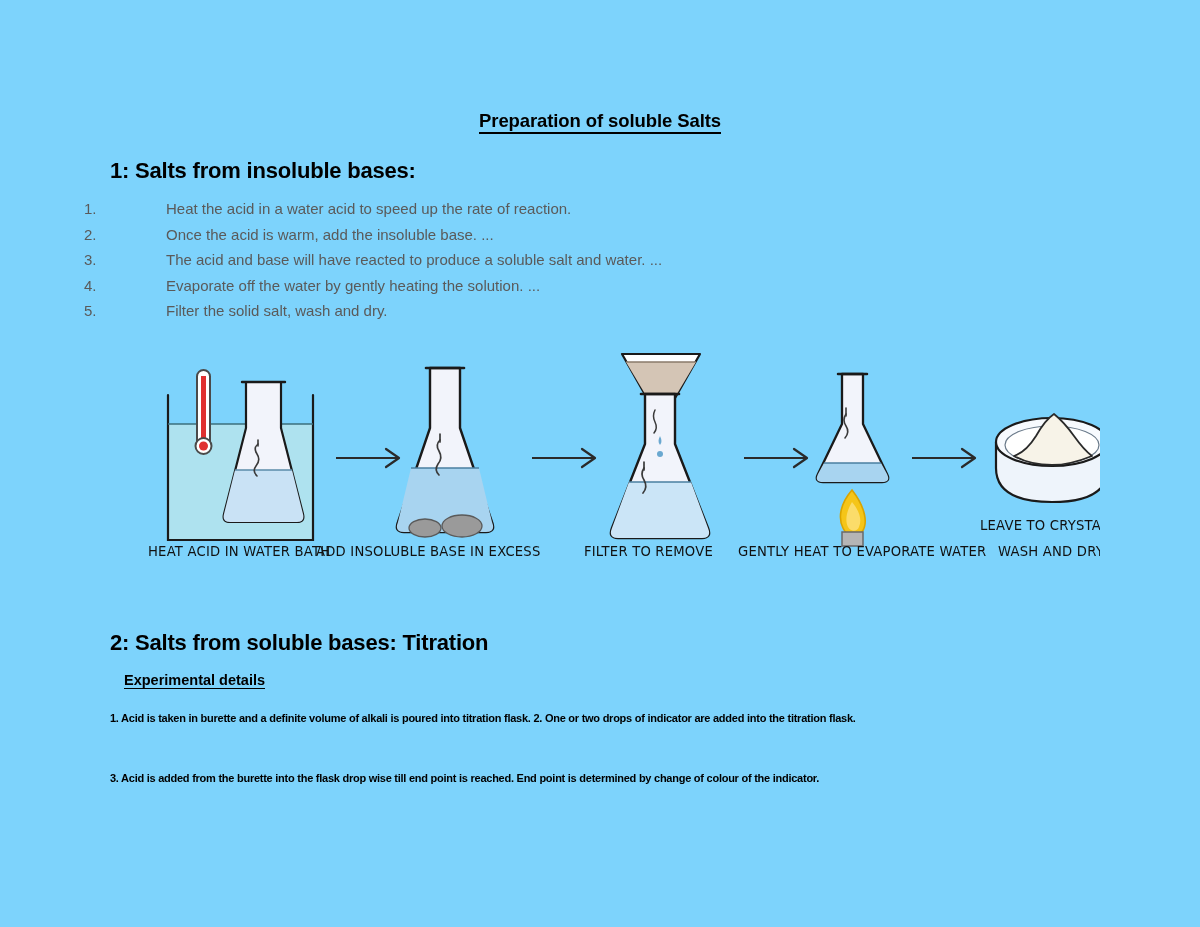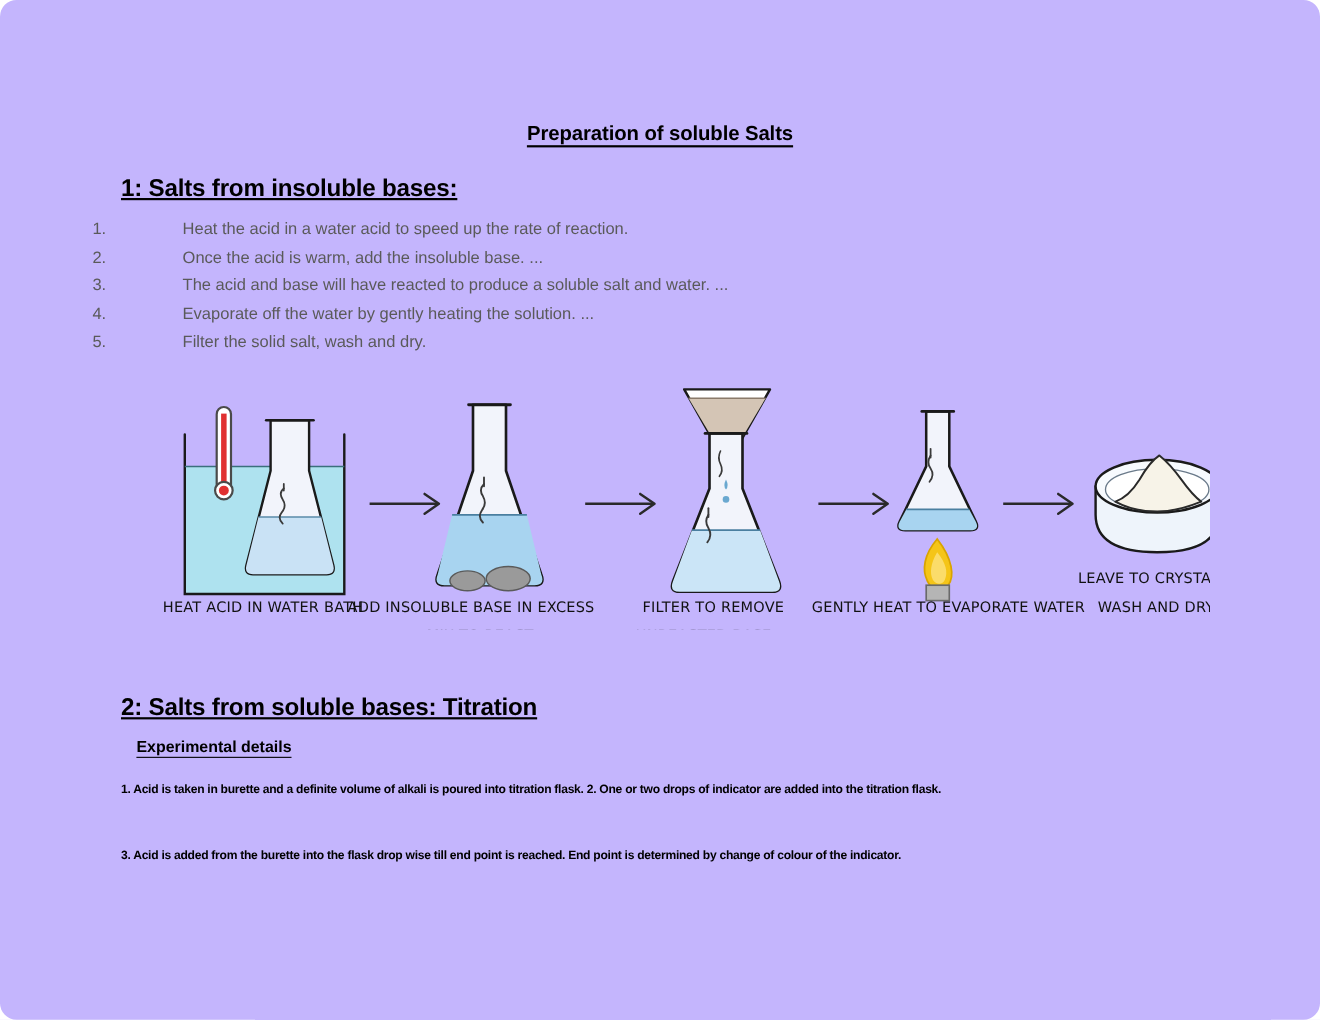--- a/index.html
+++ b/index.html
@@ -12,22 +12,21 @@
     height: 927px;
     position: relative;
     font-family: "Liberation Sans", sans-serif;
     color: #000000;
     overflow: hidden;
   }
 
   .page {
     position: absolute;
     inset: 0;
-    background: #c4b5fd;
-    border-radius: 15px;
+    background: #7dd3fc;
   }
 
   
   .doc-title {
     position: absolute;
     top: 110px;
     left: 0;
     width: 1200px;
     text-align: center;
     font-size: 18.5px;
@@ -41,21 +40,20 @@
   }
 
   
   .section-heading {
     position: absolute;
     left: 110px;
     font-size: 22px;
     font-weight: bold;
     letter-spacing: -0.2px;
     color: #000;
-    text-decoration: underline;
   }
   #heading-1 { top: 158px; }
   #heading-2 { top: 630px; text-align: center; }
 
   .sub-heading {
     position: absolute;
     left: 110px;
     top: 672px;
     font-size: 14.5px;
     font-weight: bold;

